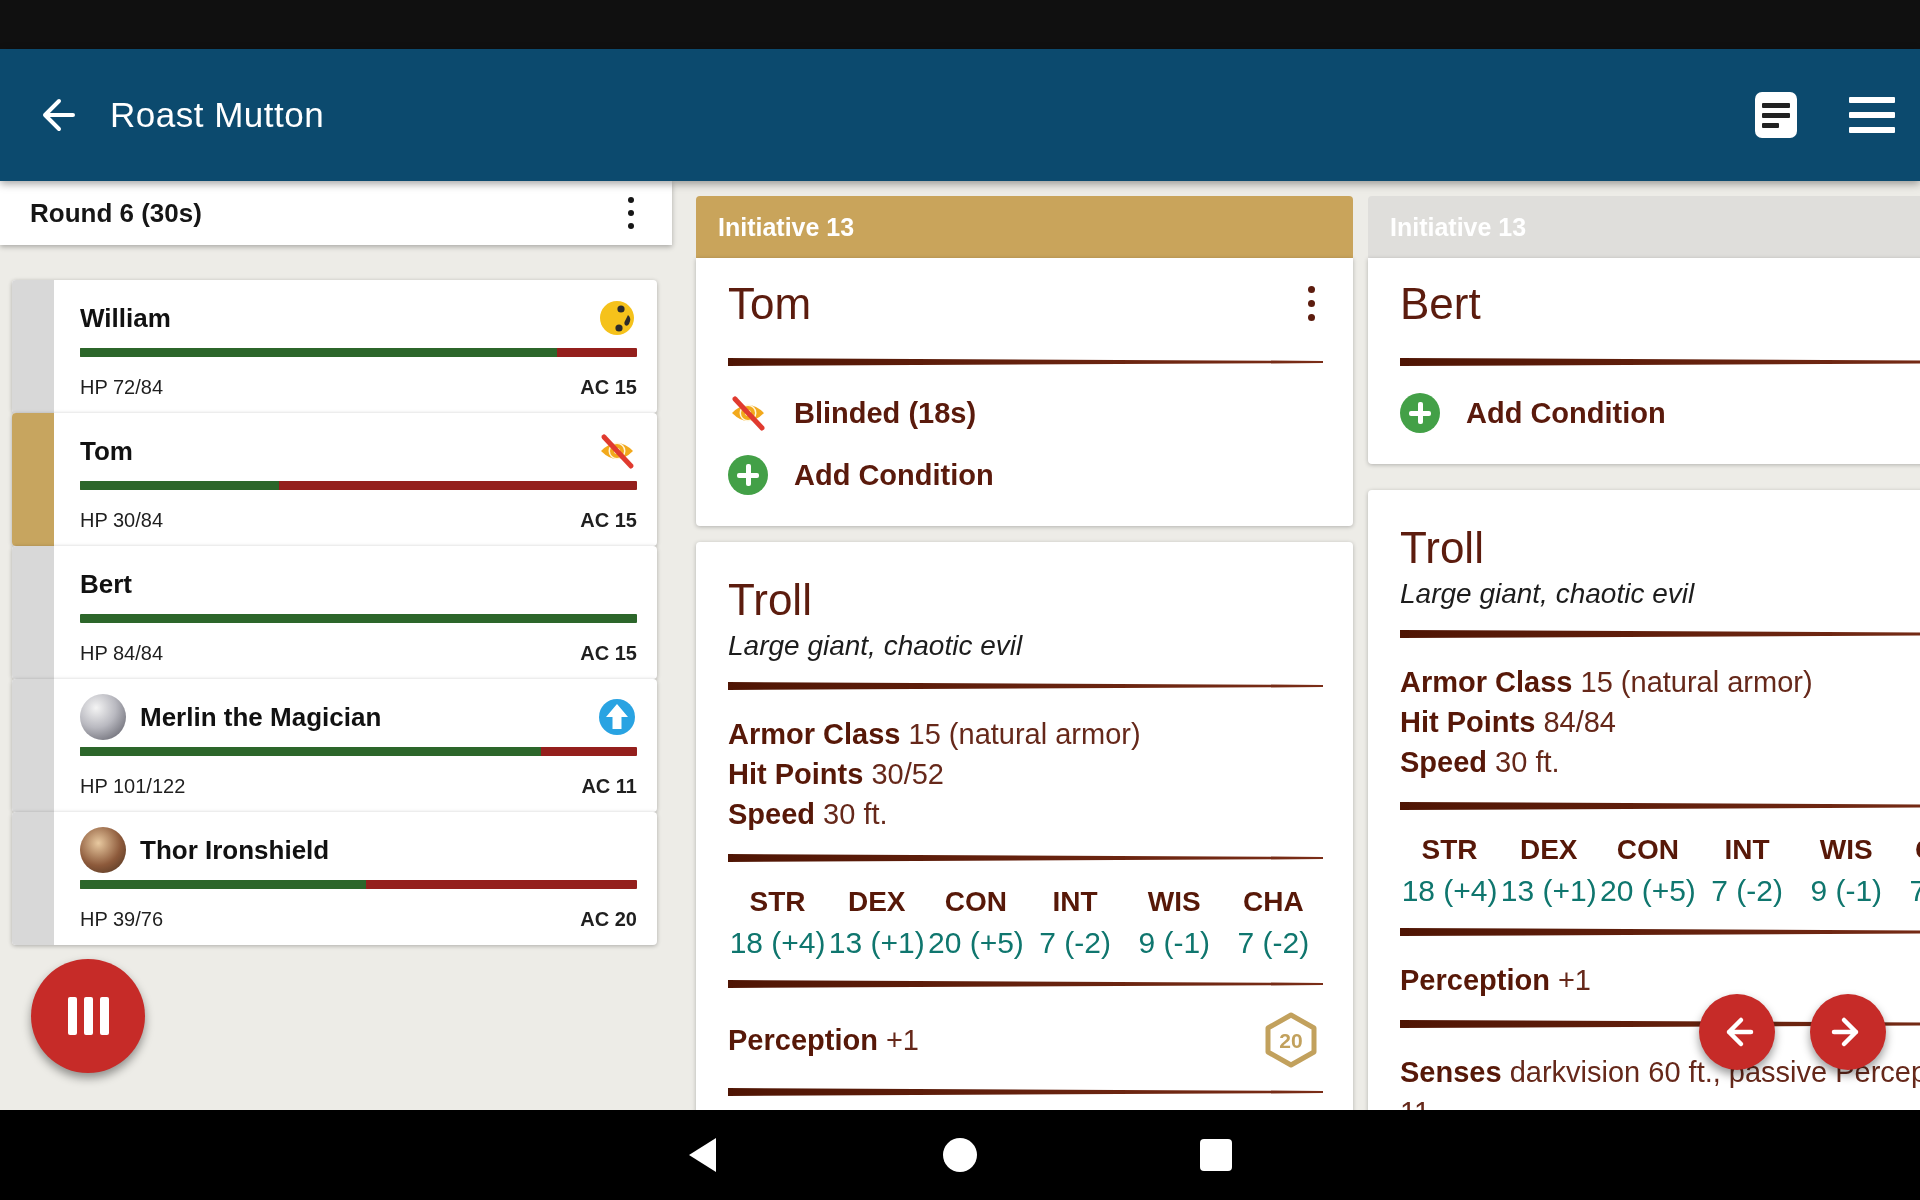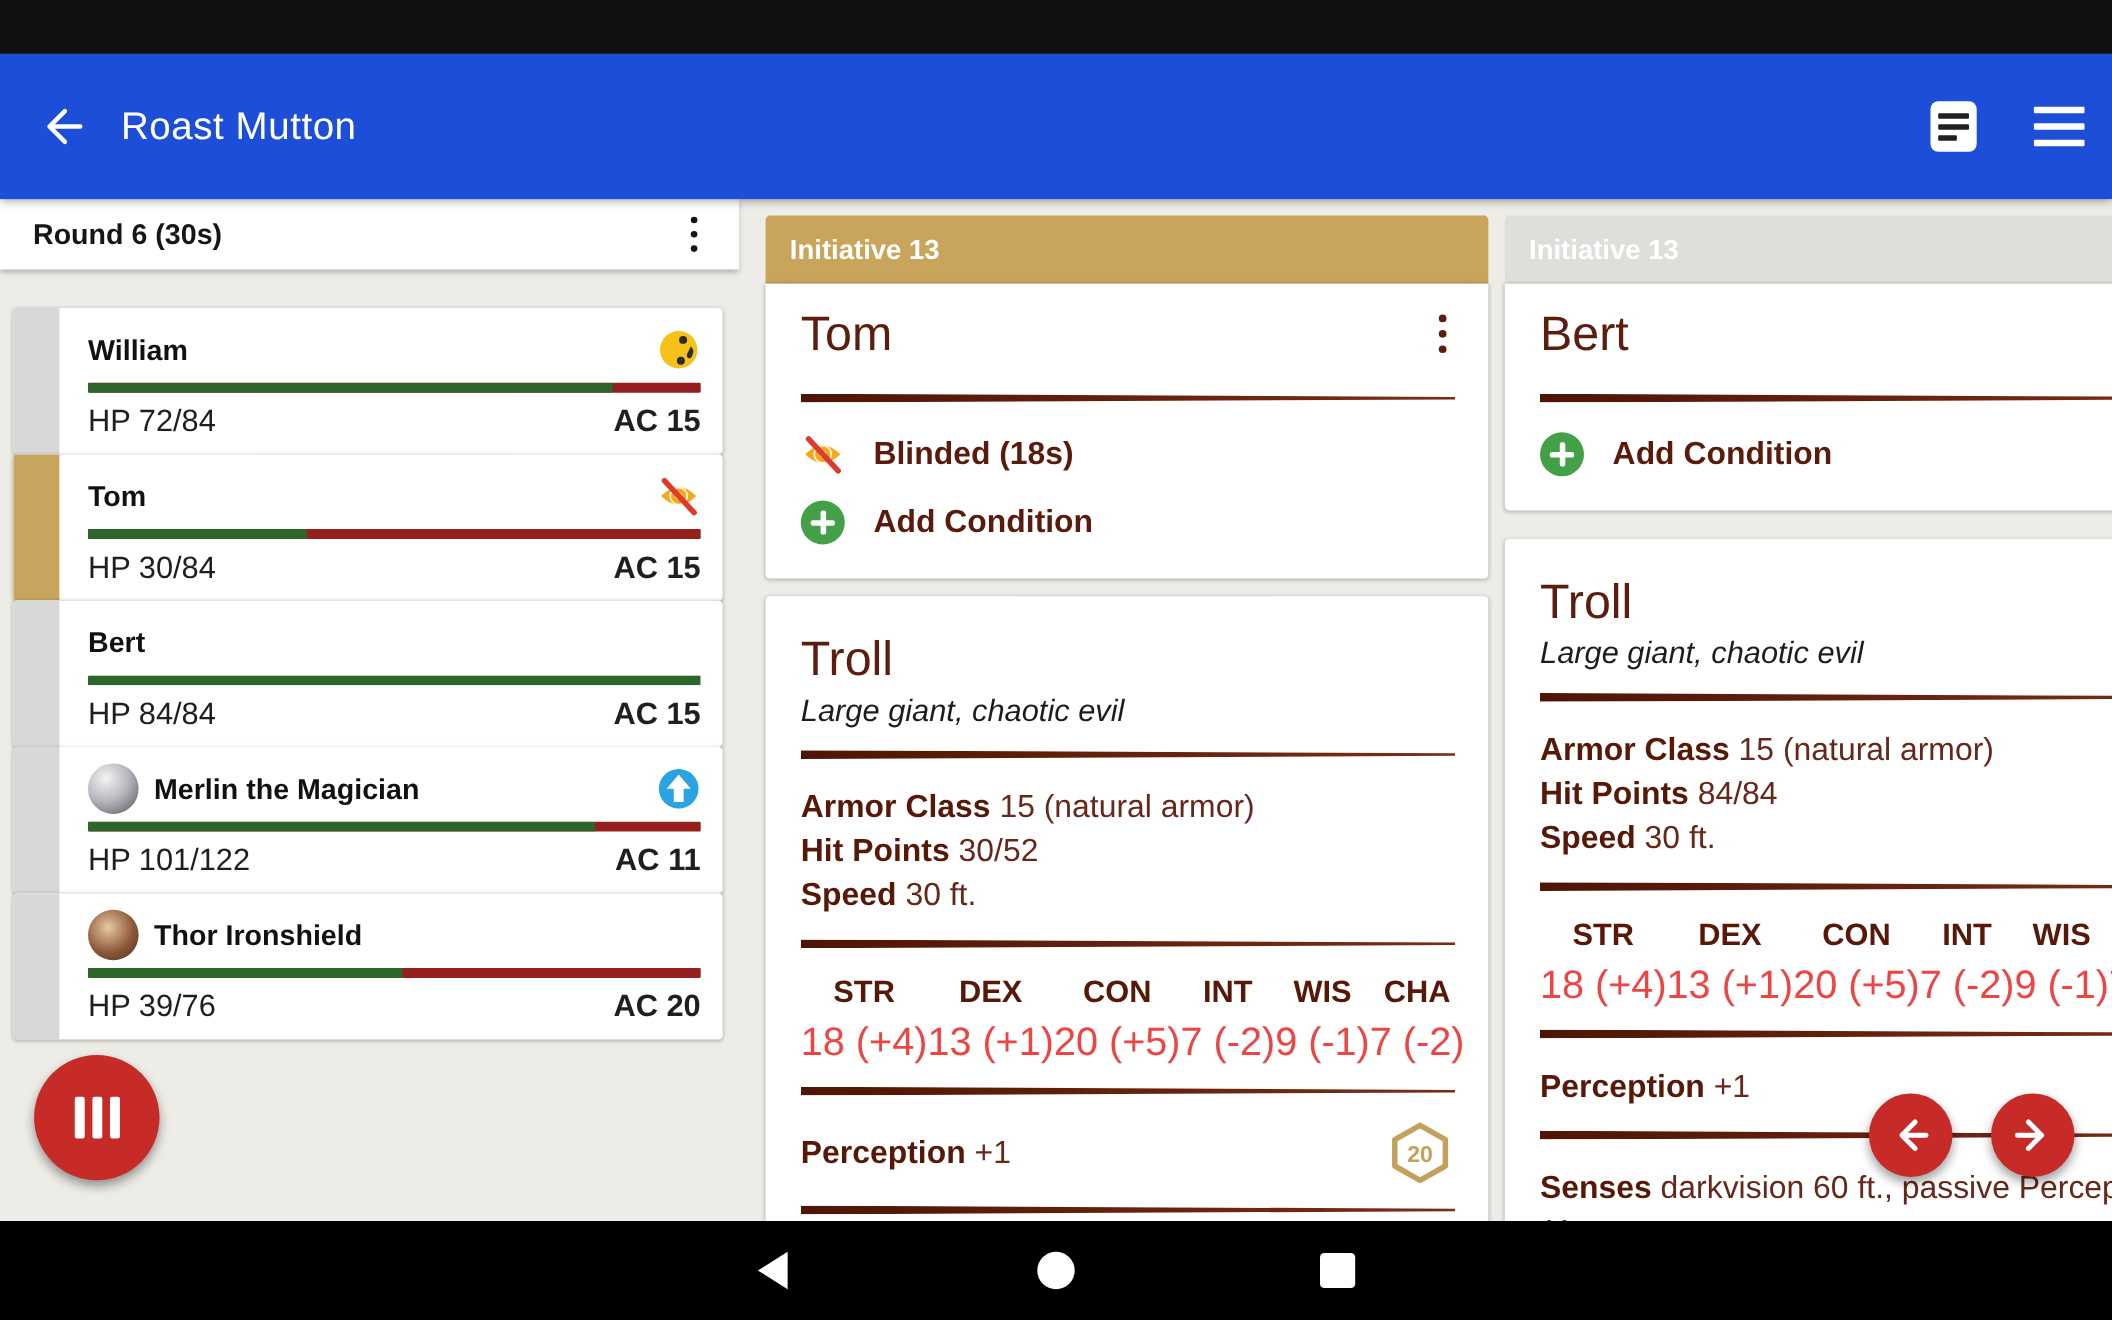--- a/index.html
+++ b/index.html
@@ -4,21 +4,21 @@
 <style>
   html,body{margin:0;padding:0;}
   body{
     width:1920px;height:1200px;overflow:hidden;position:relative;
     background:#EDECE7;font-family:"Liberation Sans",sans-serif;
     -webkit-font-smoothing:antialiased;
   }
   
   .status-bar{position:absolute;left:0;top:0;width:1920px;height:49px;background:#101010;}
   .app-bar{
-    position:absolute;left:0;top:49px;width:1920px;height:132px;background:#1d4ed8;
+    position:absolute;left:0;top:49px;width:1920px;height:132px;background:#0c4a6e;
     display:flex;align-items:center;box-shadow:0 3px 8px rgba(0,0,0,.35);z-index:30;
   }
   .back-btn{width:110px;display:flex;justify-content:center;align-items:center;cursor:pointer;}
   .app-title{color:#FFFFFF;font-size:35px;font-weight:500;letter-spacing:.5px;}
   .app-bar-spacer{flex:1;}
   .appbar-icon{width:96px;height:96px;display:flex;align-items:center;justify-content:center;cursor:pointer;}
   .doc-icon{width:42px;height:46px;background:#fff;border-radius:7px;display:flex;flex-direction:column;justify-content:center;gap:5px;padding:0 7px;box-sizing:border-box;}
   .doc-icon i{display:block;height:5px;background:#212121;border-radius:1px;}
   .doc-icon i:nth-child(1){width:28px;}
   .doc-icon i:nth-child(2){width:28px;}
@@ -45,21 +45,21 @@
   .cc-body{flex:1;display:flex;flex-direction:column;padding:14px 20px 14px 26px;box-sizing:border-box;}
   .cc-name-row{display:flex;align-items:center;height:48px;}
   .cc-name{font-size:26px;font-weight:bold;color:#111;}
   .avatar{width:46px;height:46px;border-radius:50%;margin-right:14px;flex:none;}
   .avatar.wizard{background:radial-gradient(circle at 35% 30%,#f4f4f4,#b9b9c0 45%,#5c5c66 95%);}
   .avatar.dwarf{background:radial-gradient(circle at 40% 35%,#e8c9a0,#8d5a3b 55%,#4e3320 95%);}
   .avatar.halfling{background:radial-gradient(circle at 40% 35%,#cfe3b0,#4e7d3a 55%,#2f4d22 95%);}
   .cc-cond{margin-left:auto;width:40px;height:40px;flex:none;}
   .hp-bar{height:9px;margin-top:6px;background:#941F1C;border-radius:1px;overflow:hidden;}
   .hp-fill{height:100%;background:#2C662A;}
-  .cc-stats{display:flex;margin-top:auto;font-size:28px;color:#1F1F1F;text-align:right;}
+  .cc-stats{display:flex;margin-top:auto;font-size:20px;color:#1F1F1F;text-align:right;}
   .cc-ac{margin-left:auto;font-weight:bold;}
 
   
   .col{position:absolute;top:196px;width:657px;z-index:2;}
   .col-mid{left:696px;}
   .col-right{left:1368px;}
   .init-header{height:62px;display:flex;align-items:center;padding-left:22px;box-sizing:border-box;
     font-size:25px;font-weight:bold;color:#FFFFFF;}
   .init-header.gold{background:#C9A45B;border-radius:4px 4px 0 0;}
   .init-header.gray{background:#DFDEDB;border-radius:4px 0 0 0;}
@@ -82,21 +82,21 @@
 
   .statblock-card{background:#fff;border-radius:4px;box-shadow:0 1px 4px rgba(0,0,0,.25);
     margin-top:16px;padding:30px 30px 60px 32px;box-sizing:border-box;height:700px;}
   .col-right .statblock-card{margin-top:26px;}
   .sb-name{font-size:44px;color:#5C1C0E;line-height:56px;}
   .sb-meta{font-size:28px;font-style:italic;color:#1d1d1d;margin-top:2px;}
   .sb-line{font-size:29px;line-height:40px;color:#66281A;}
   .sb-line b{color:#571808;}
   .abilities{display:grid;grid-template-columns:repeat(6,1fr);text-align:center;}
   .ab-h{font-size:28px;font-weight:bold;color:#571808;padding-bottom:8px;}
-  .ab-v{font-size:36px;color:#ef4444;white-space:nowrap;}
+  .ab-v{font-size:30px;color:#0f766e;white-space:nowrap;}
   .skill-row{display:flex;align-items:center;}
   .d20-badge{margin-left:auto;margin-right:6px;}
 
   
   .fab{position:absolute;border-radius:50%;background:#C62B28;display:flex;align-items:center;justify-content:center;
     box-shadow:0 5px 10px rgba(0,0,0,.4);cursor:pointer;z-index:40;}
   .fab-main{left:31px;top:959px;width:114px;height:114px;}
   .bars-icon{display:flex;gap:7px;}
   .bars-icon i{display:block;width:9px;height:38px;background:#fff;border-radius:2px;}
   .fab-small{width:76px;height:76px;}

